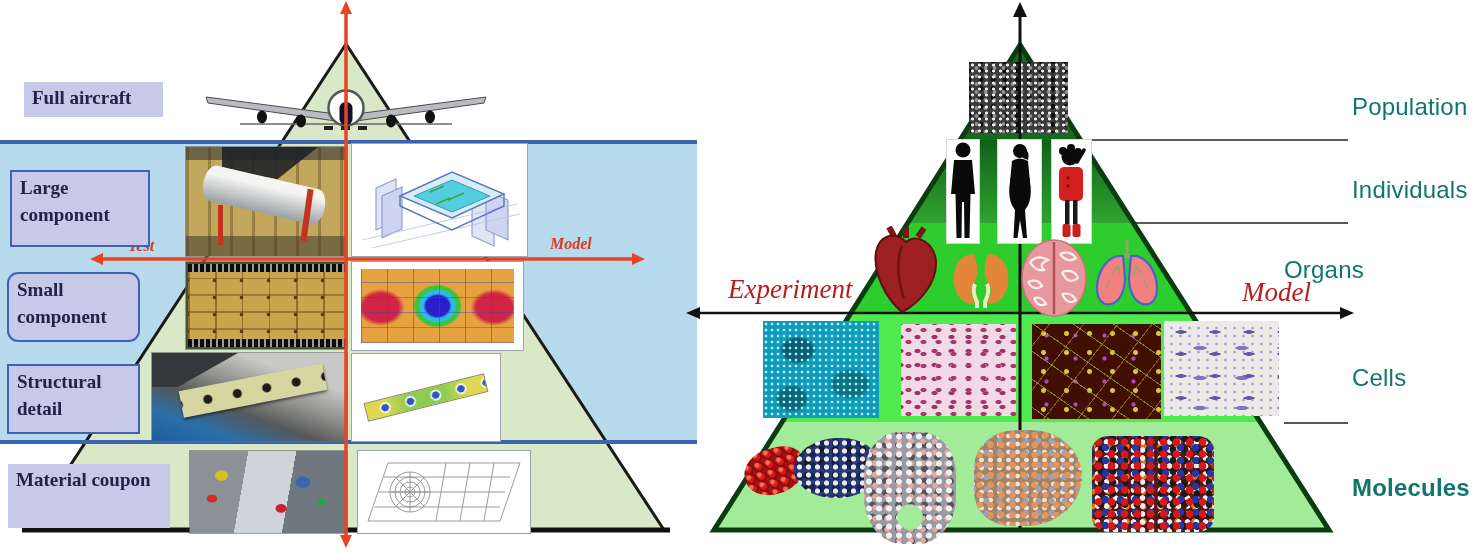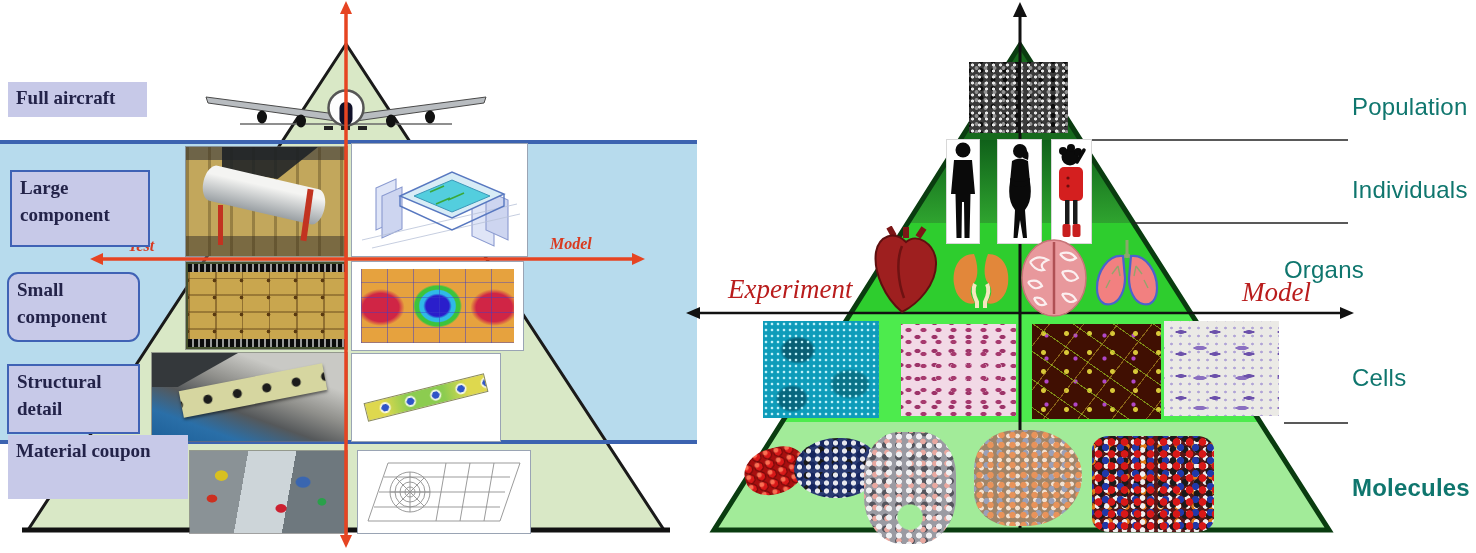--- a/index.html
+++ b/index.html
@@ -235,25 +235,25 @@
     <polygon points="346,1 340,14 352,14" fill="#e64422"></polygon>
     <polygon points="346,548 340,535 352,535" fill="#e64422"></polygon>
     <line x1="99" y1="259" x2="636" y2="259" stroke="#e64422" stroke-width="3.5"></line>
     <polygon points="90,259 103,253 103,265" fill="#e64422"></polygon>
     <polygon points="645,259 632,253 632,265" fill="#e64422"></polygon>
   </svg>
 
   <div class="abs redlab" style="left:102px;top:237px;margin-left:26px;">Test</div>
   <div class="abs redlab" style="left:550px;top:235px;">Model</div>
 
-  <div class="abs lbox" style="left:8px;top:82px;width:139px;height:35px;">Full aircraft</div>
+  <div class="abs lbox" style="left:24px;top:82px;width:139px;height:35px;">Full aircraft</div>
   <div class="abs lbox bordered" style="left:10px;top:170px;width:140px;height:77px;">Large component</div>
   <div class="abs lbox bordered" style="left:7px;top:272px;width:133px;height:70px;border-radius:11px;">Small component</div>
   <div class="abs lbox bordered" style="left:7px;top:364px;width:133px;height:70px;">Structural detail</div>
-  <div class="abs lbox" style="left:8px;top:435px;width:180px;height:64px;">Material coupon</div>
+  <div class="abs lbox" style="left:8px;top:464px;width:162px;height:64px;">Material coupon</div>
 
   <svg class="abs" style="left:680px;top:0;" width="796" height="553" viewBox="0 0 796 553">
     <defs>
       <clipPath id="tri">
           <polygon points="340,45 34,530 649,530"></polygon>
         </clipPath>
       <linearGradient id="gradInd" x1="0" y1="0" x2="0" y2="1">
         <stop offset="0" stop-color="#10611a"></stop>
           <stop offset="1" stop-color="#2fa42f"></stop>
       </linearGradient>

